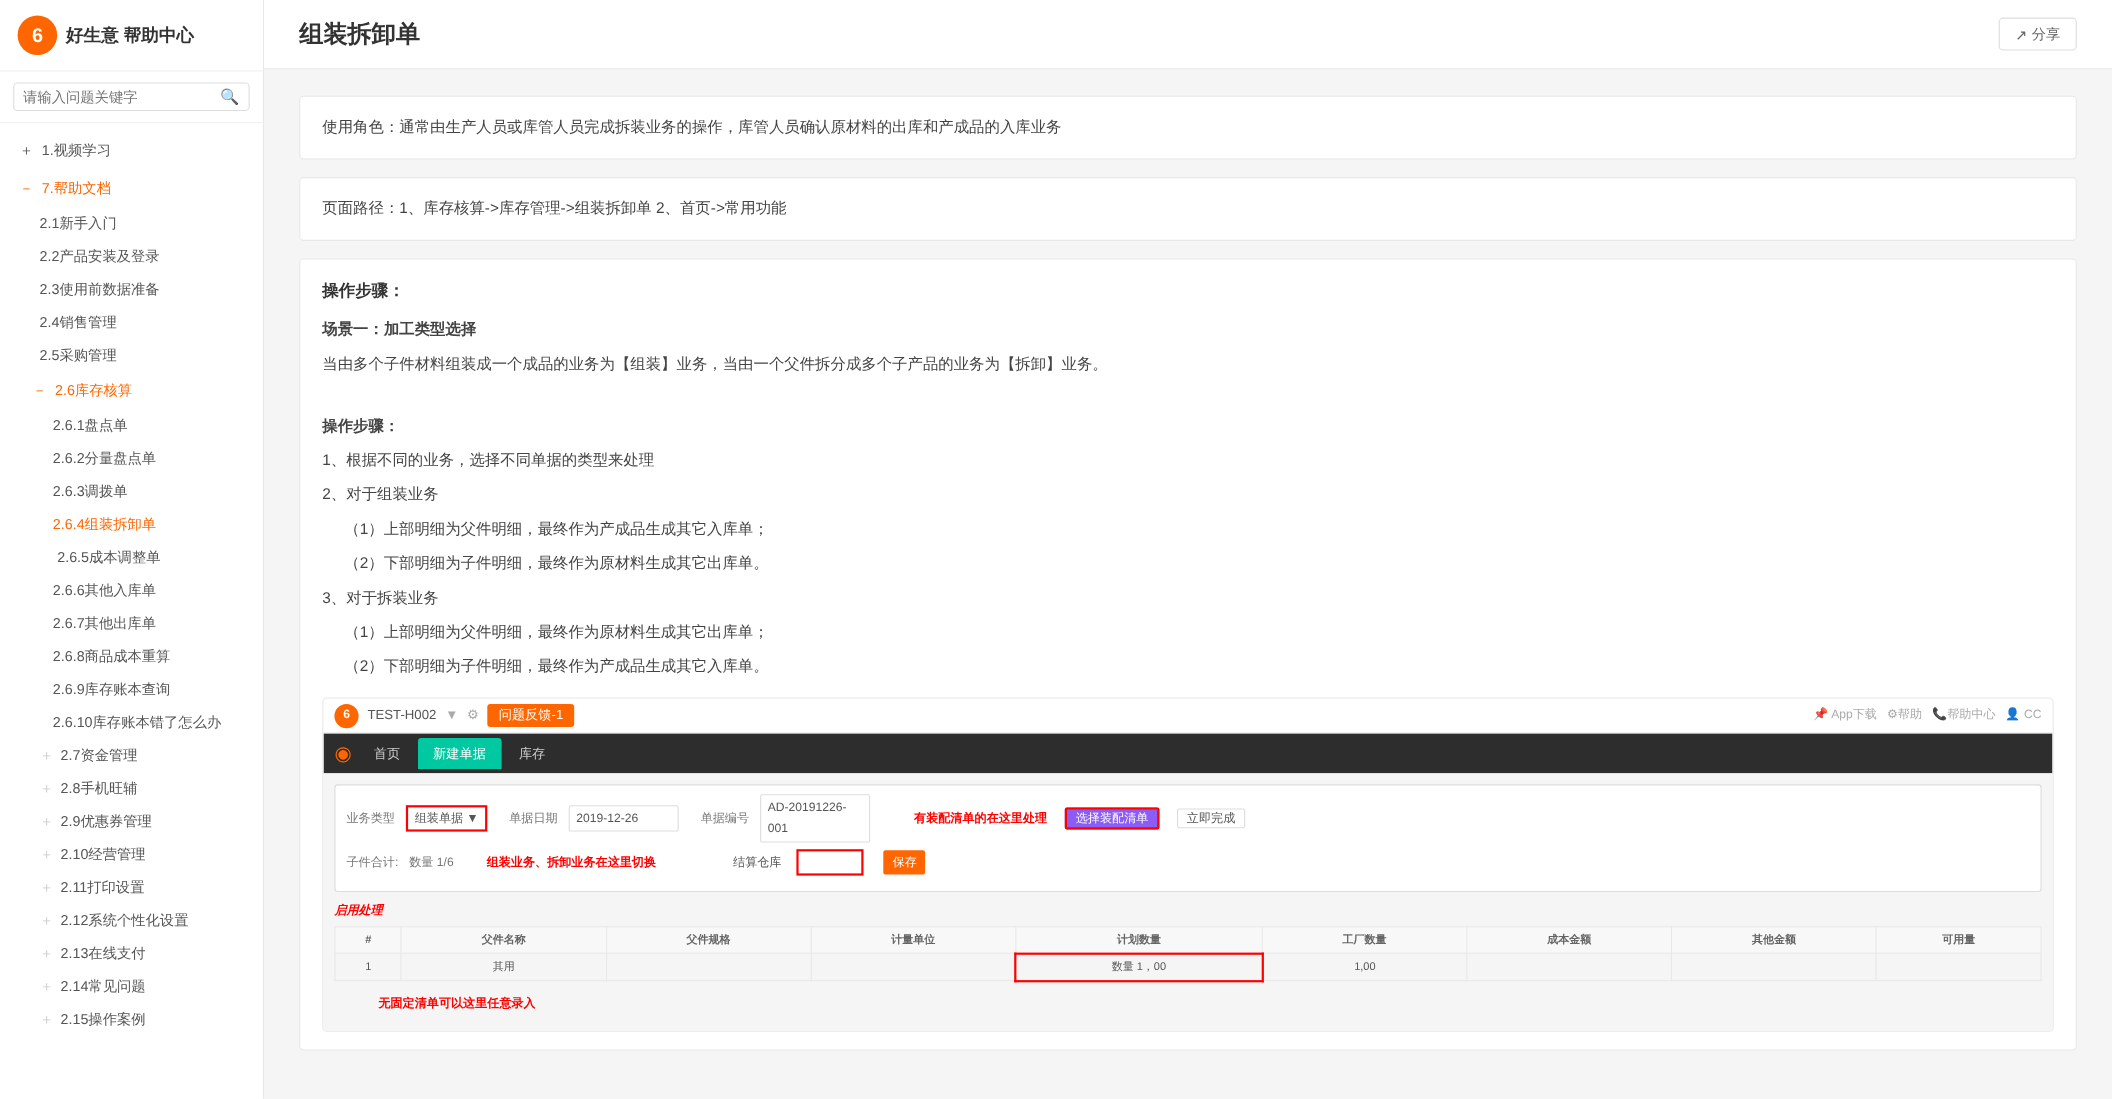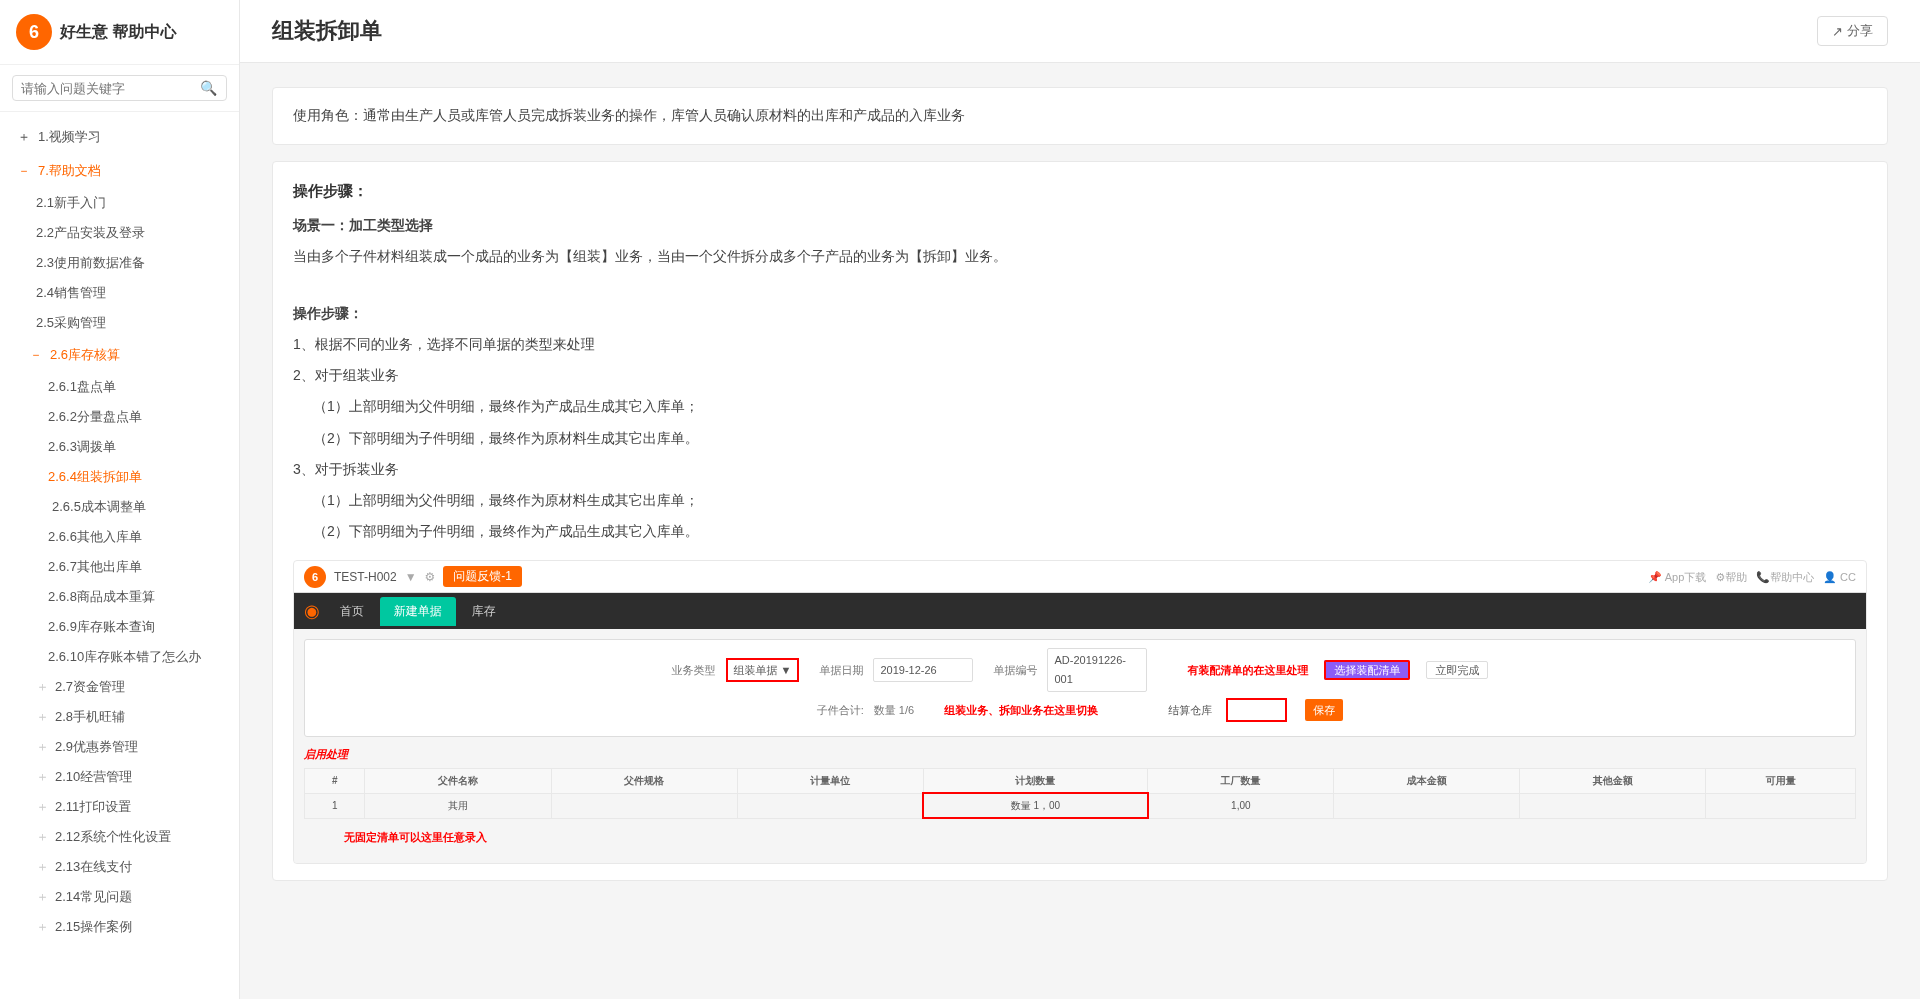--- a/index.html
+++ b/index.html
@@ -179,21 +179,20 @@
       border-radius: 3px;
       padding: 8px 10px;
       margin-bottom: 8px;
       position: relative;
     }
 
     .sim-form-row {
       display: flex; align-items: center; gap: 10px;
       font-size: 11px; color: #555;
       margin-bottom: 6px;
-      justify-content: center;
     }
     .sim-input {
       border: 1px solid #ddd; border-radius: 2px;
       padding: 2px 6px; font-size: 11px; width: 100px;
     }
     .sim-label { color: #777; white-space: nowrap; }
 
     .sim-table {
       width: 100%;
       border-collapse: collapse;
@@ -329,20 +328,23 @@
     </button>
   </div>
 
   <div class="content-area">
 
 
     <div class="info-box">
       <p>使用角色：通常由生产人员或库管人员完成拆装业务的操作，库管人员确认原材料的出库和产成品的入库业务</p>
     </div>
 
+    <div class="info-box">
+      <p>页面路径：1、库存核算-&gt;库存管理-&gt;组装拆卸单 2、首页-&gt;常用功能</p>
+    </div>
 
     <div class="info-box">
       <p class="section-title">操作步骤：</p>
 
       <div class="step-content">
         <p><strong>场景一：加工类型选择</strong></p>
         <p>当由多个子件材料组装成一个成品的业务为【组装】业务，当由一个父件拆分成多个子产品的业务为【拆卸】业务。</p>
         <br>
         <p><strong>操作步骤：</strong></p>
         <p>1、根据不同的业务，选择不同单据的类型来处理</p>

